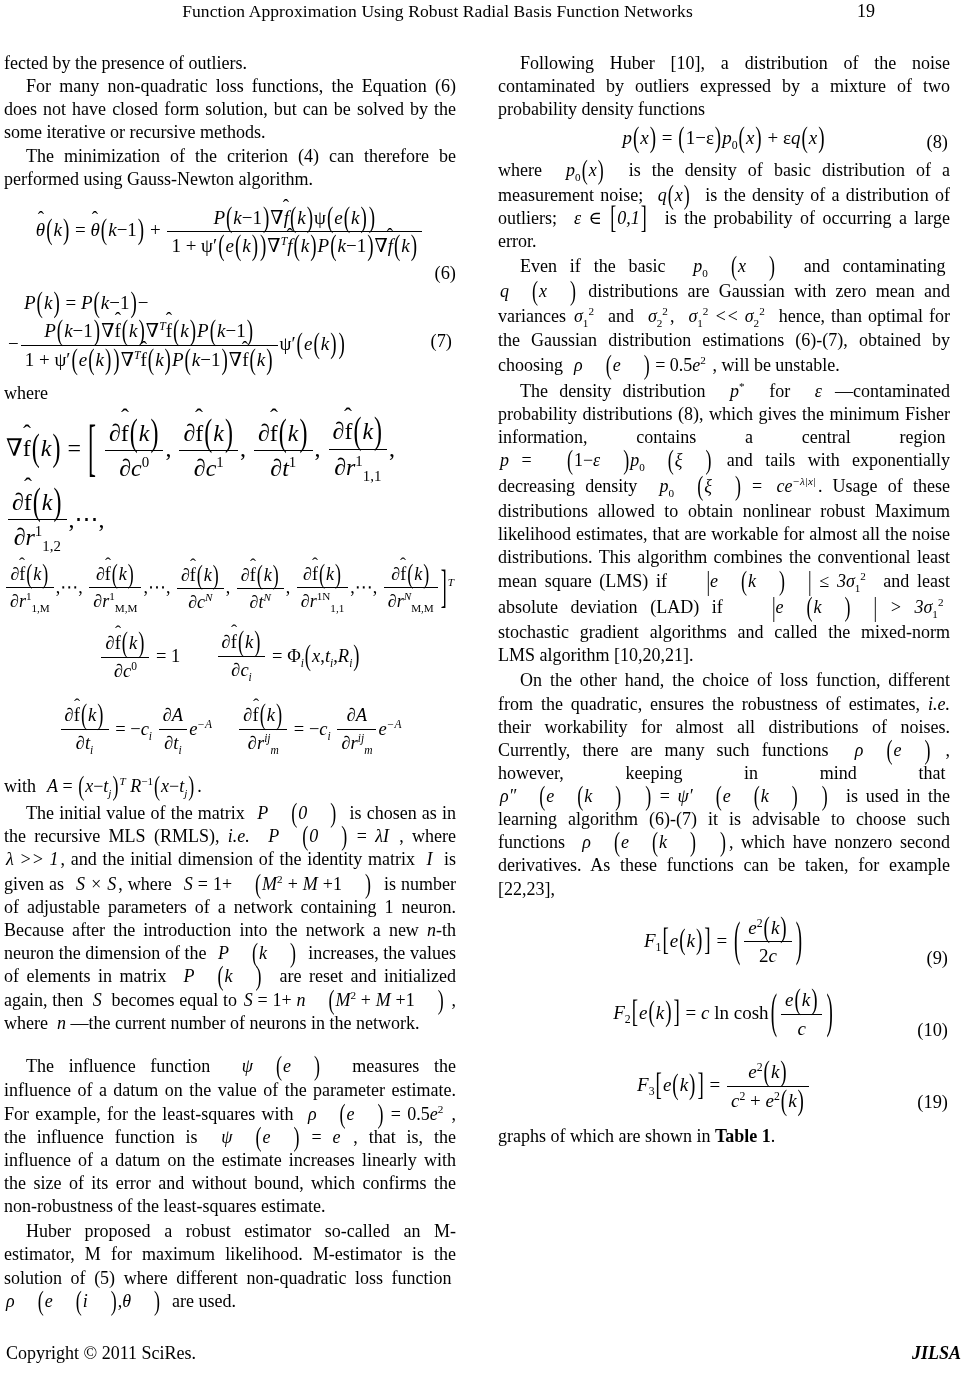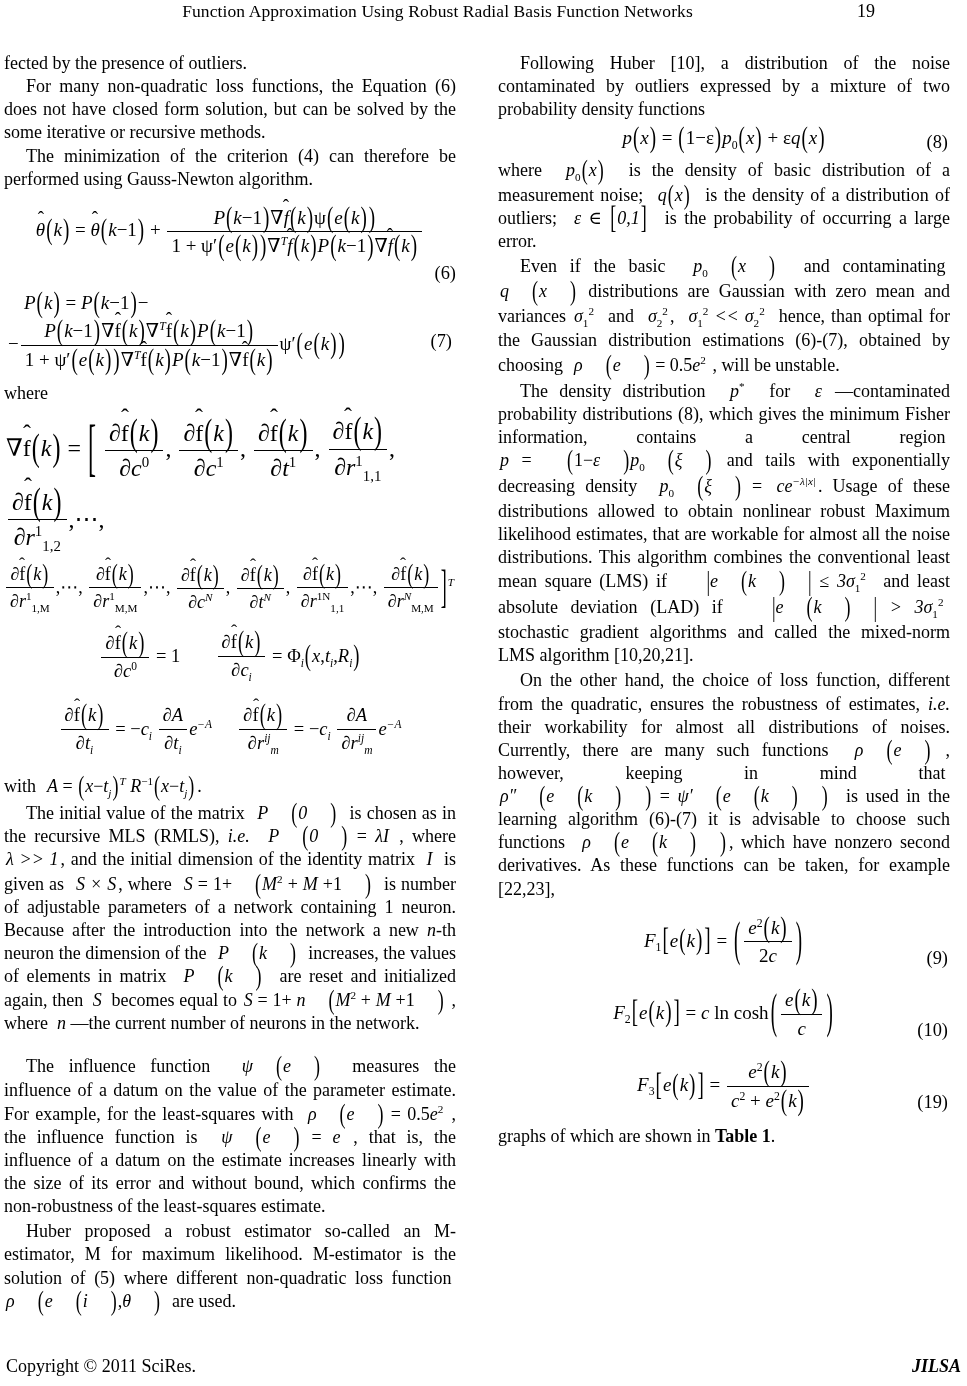--- a/index.html
+++ b/index.html
@@ -177,21 +177,21 @@
     font-size: 18.5px;
     margin-top: 14px;
   }
   .gap-l { display:inline-block; width: 26px; }
   .gap-m { display:inline-block; width: 16px; }
 
   
   .footer {
     position: absolute;
     left: 0;
-    bottom: 9px;
+    bottom: 22px;
     width: 967px;
     display: flex;
     justify-content: space-between;
     padding: 0 6px;
     box-sizing: border-box;
     font-size: 18px;
   }
   .footer .right {
     font-style: italic;
     font-weight: bold;

